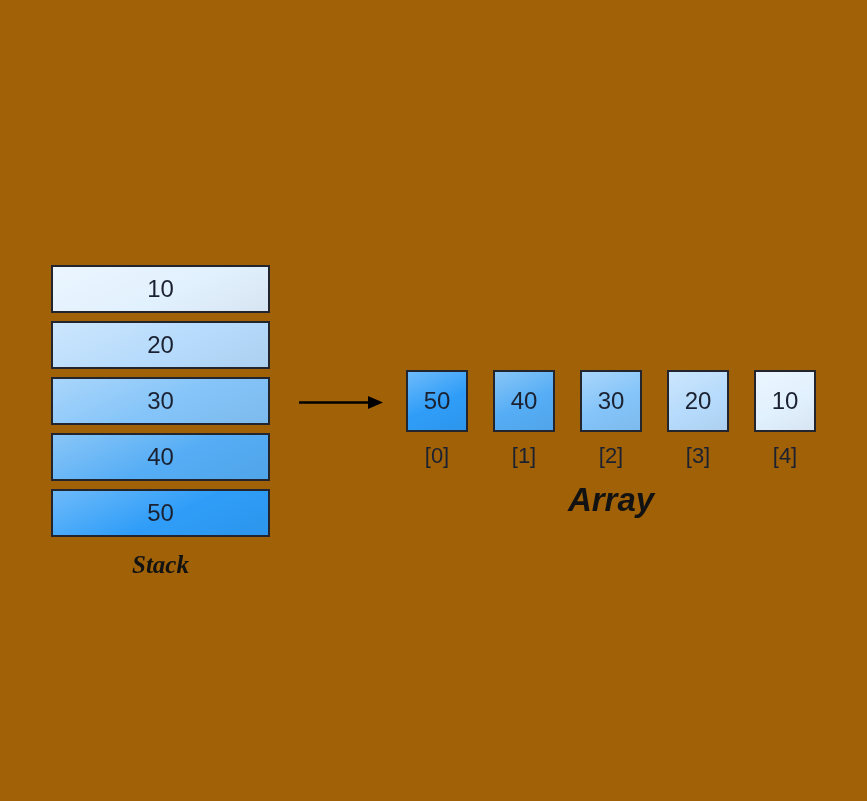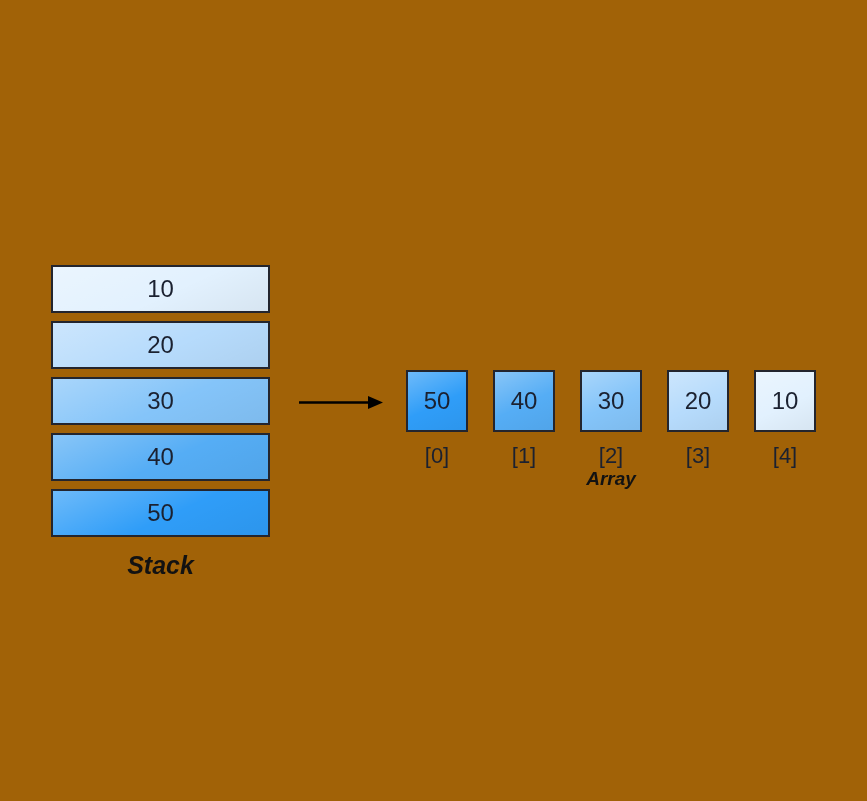--- a/index.html
+++ b/index.html
@@ -35,20 +35,21 @@
     color: #1b2130;
     background-image: linear-gradient(155deg, rgba(255,255,255,.30), rgba(255,255,255,0) 55%, rgba(0,0,0,.05));
   }
   .stack-label {
     margin-top: 6px;
     text-align: center;
     font-style: italic;
     font-weight: 600;
     font-size: 25px;
     color: #121212;
+    font-family: Liberation Serif, serif;
   }
   
   .arrow-svg {
     position: absolute;
     left: 298px;
     top: 394px;
   }
   
   .array-group {
     position: absolute;
@@ -79,24 +80,25 @@
     color: #1b2130;
     background-image: linear-gradient(155deg, rgba(255,255,255,.30), rgba(255,255,255,0) 55%, rgba(0,0,0,.05));
   }
   .array-index {
     margin-top: 12px;
     font-size: 22px;
     line-height: 24px;
     color: #1b2130;
   }
   .array-label {
+    margin-top: 13px;
     text-align: center;
     font-style: italic;
     font-weight: 600;
-    font-size: 19px;
+    font-size: 33px;
     color: #121212;
   }
 </style>
 </head>
 <body>
 
 <div class="canvas">
 
   <div class="stack-group">
     <div class="stack-box" style="background-color: rgb(226, 241, 254);">10</div>

